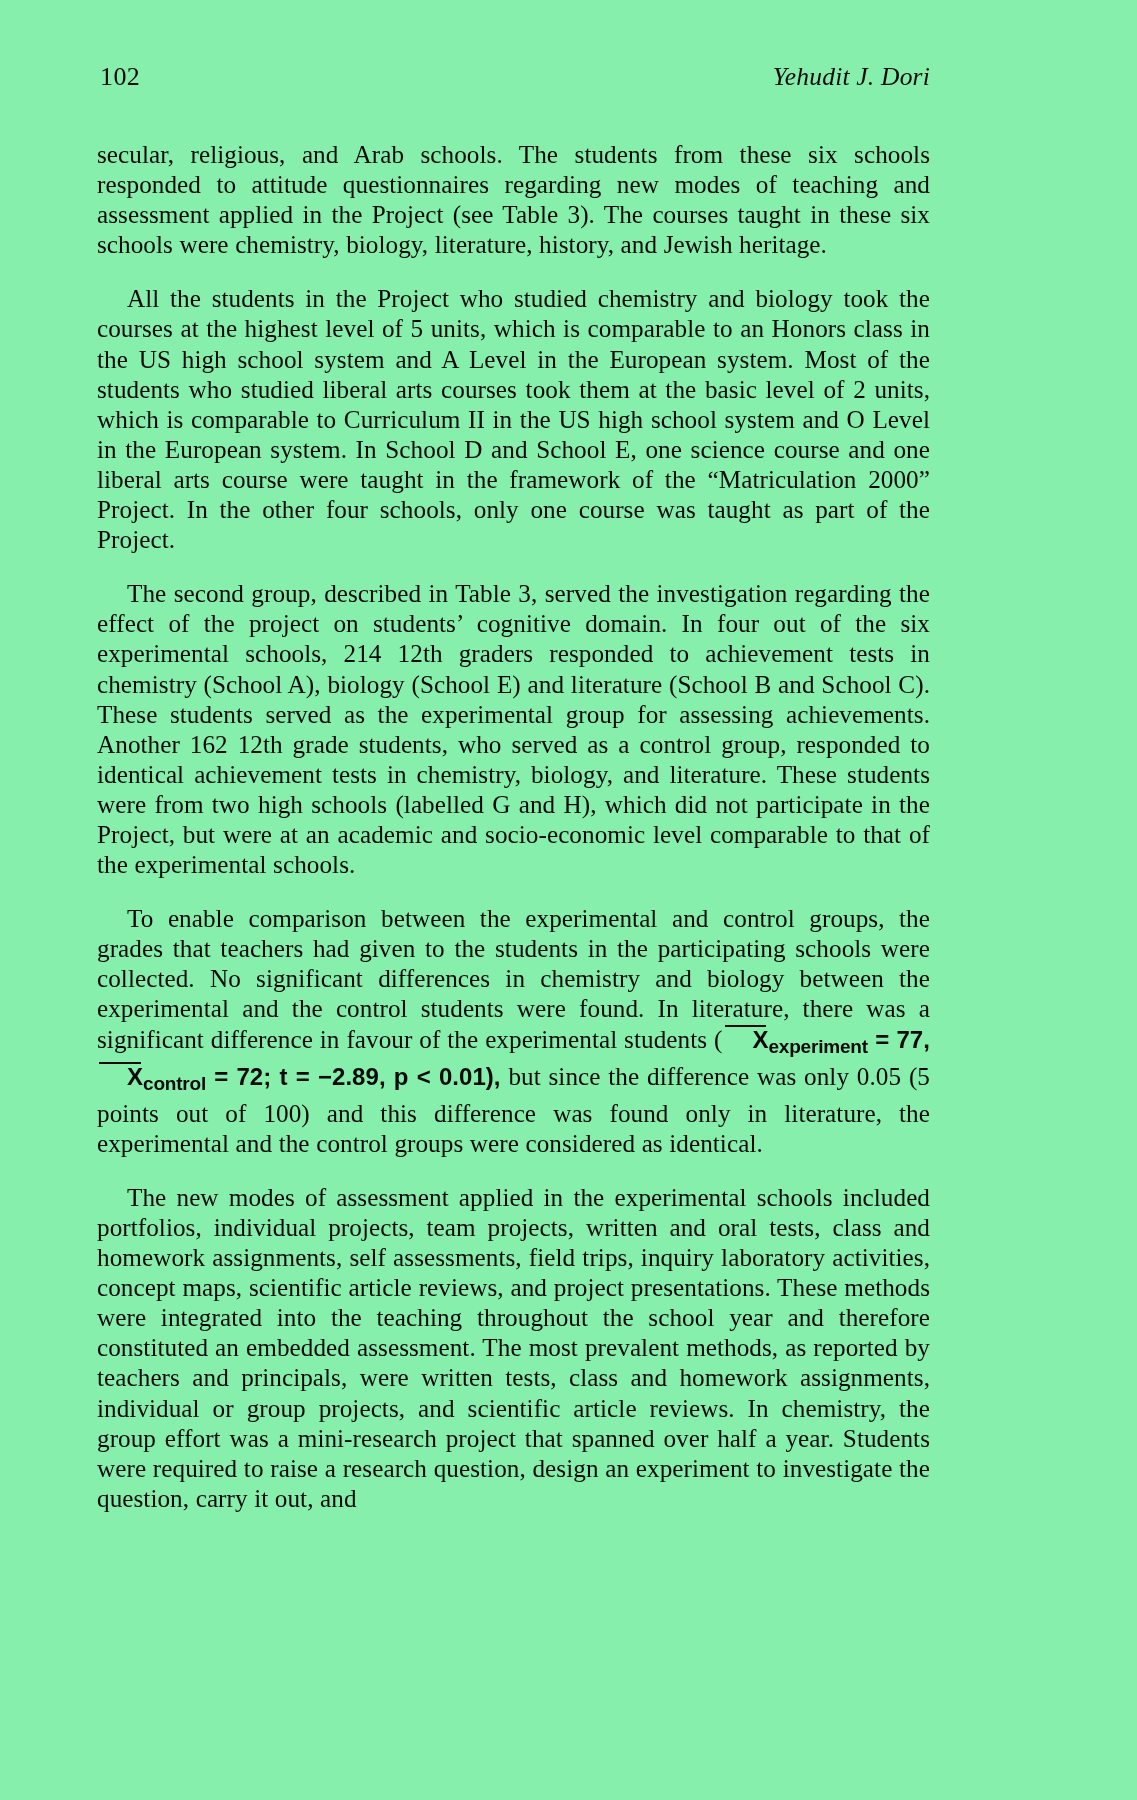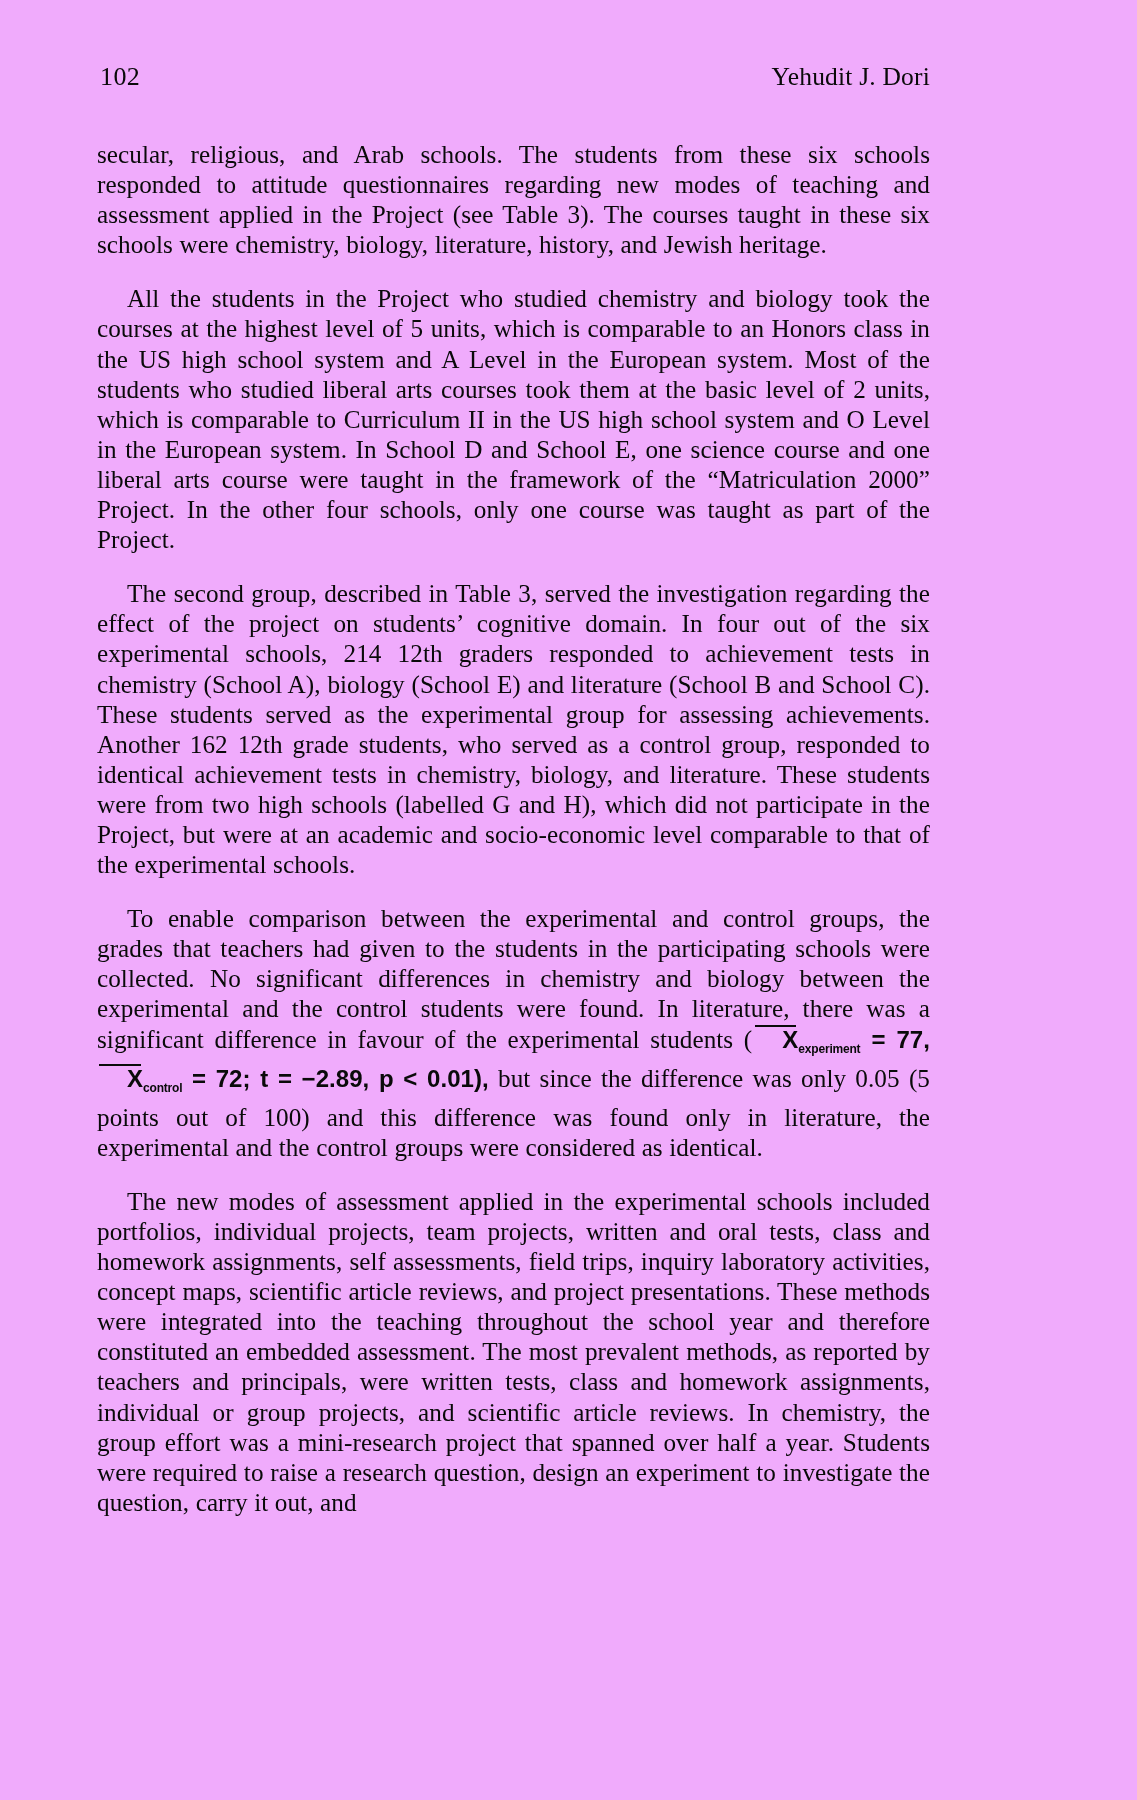--- a/index.html
+++ b/index.html
@@ -13,39 +13,40 @@
     font-family: "Liberation Serif", "DejaVu Serif", serif;
     color: #0a0a0a;
     position: relative;
     overflow: hidden;
   }
   .page {
     position: absolute;
     left: 0; top: 0;
     width: 1137px;
     height: 1800px;
-    background: #f0abfc;
+    background: #86efac;
   }
   
   .running-head {
     position: absolute;
     left: 100px;
     top: 62px;
     width: 830px;
     display: flex;
     justify-content: space-between;
     align-items: baseline;
     font-size: 25.5px;
   }
   .folio {
     font-family: "Liberation Serif", "DejaVu Serif", serif;
     font-size: 26px;
     letter-spacing: 0.4px;
   }
   .author-head {
+    font-style: italic;
     font-size: 25.5px;
     letter-spacing: 0.2px;
   }
   
   .textblock {
     position: absolute;
     left: 97px;
     top: 140px;
     width: 833px;
   }
@@ -77,21 +78,21 @@
   .xbar::before {
     content: "";
     position: absolute;
     left: 5%;
     right: 5%;
     top: -1px;
     height: 2.2px;
     background: #0a0a0a;
   }
   .sub {
-    font-size: 12px;
+    font-size: 19px;
     font-weight: bold;
     font-family: "Liberation Sans", "DejaVu Sans", sans-serif;
     vertical-align: -5px;
     letter-spacing: -0.2px;
   }
   .statbold {
     font-weight: bold;
     font-family: "Liberation Sans", "DejaVu Sans", sans-serif;
     font-size: 24px;
   }

